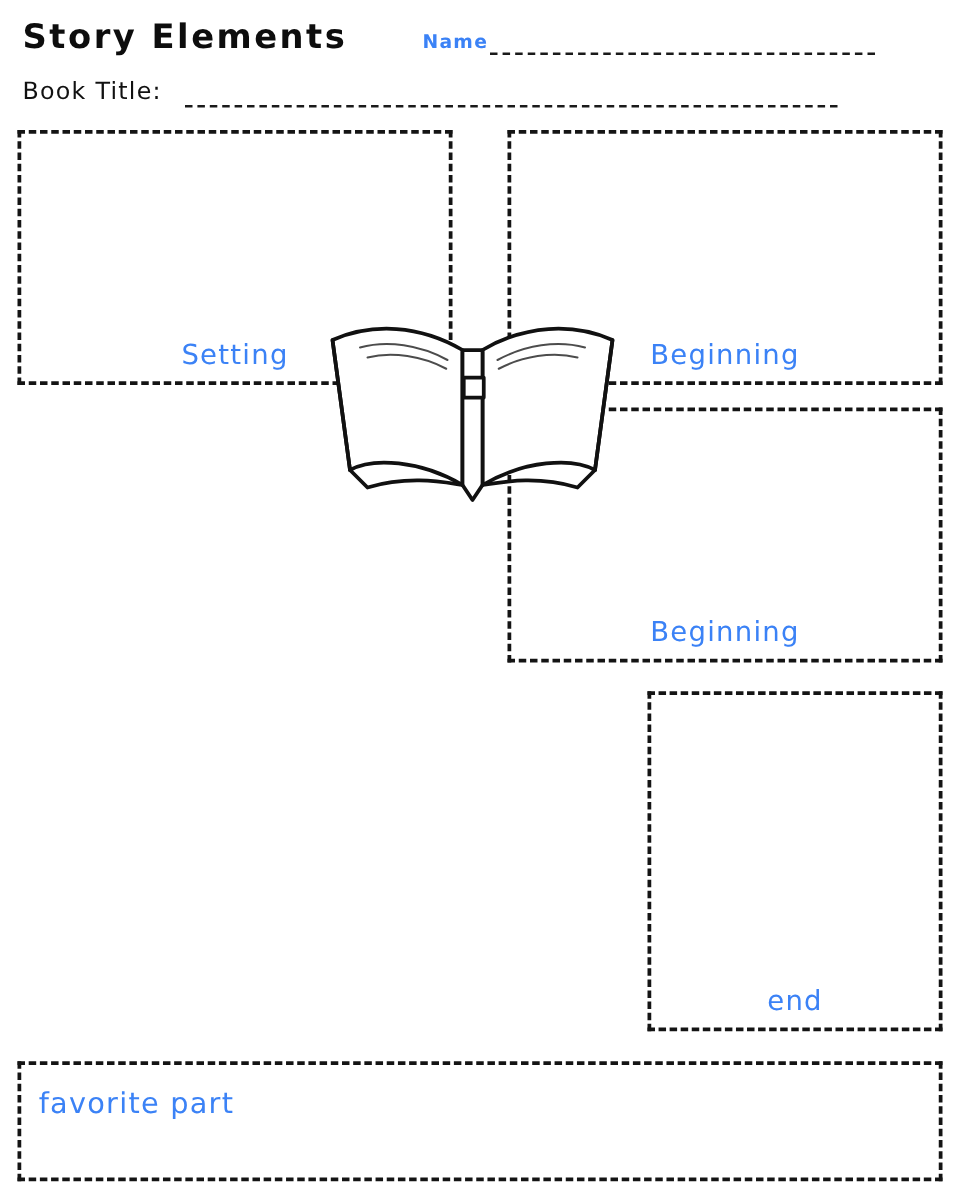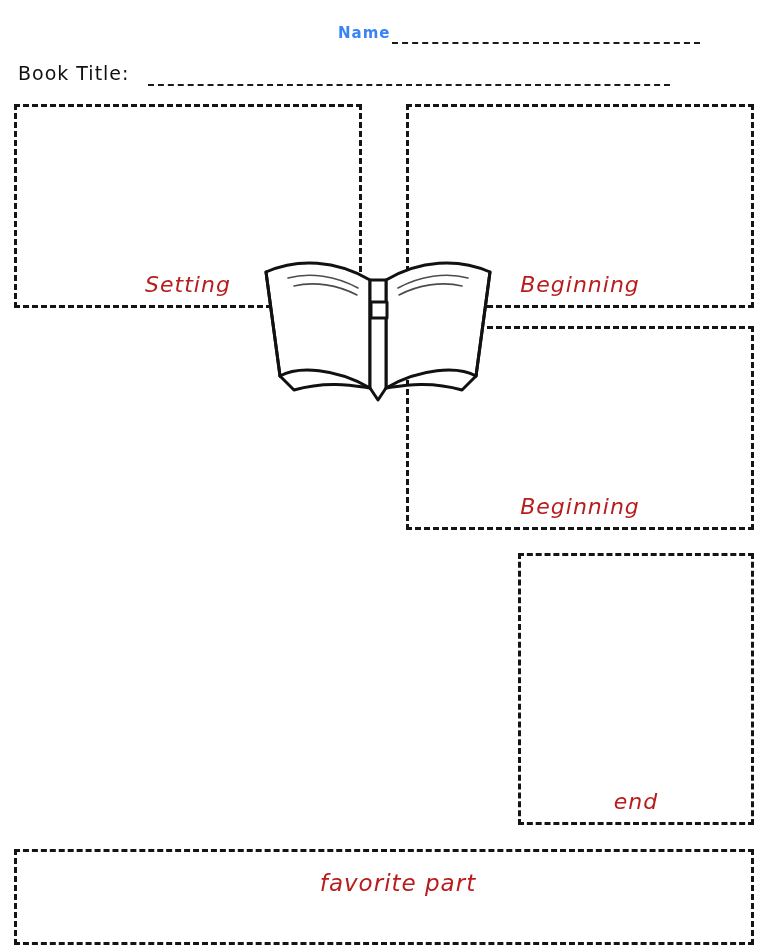--- a/index.html
+++ b/index.html
@@ -76,60 +76,60 @@
     box-sizing: border-box;
     background: transparent;
   }
   .box-label {
     position: absolute;
     bottom: 8px;
     width: 100%;
     text-align: center;
     font-size: 22px;
     letter-spacing: 1px;
-    color: #b91c1c;
-    font-style: italic;
+    color: #3b82f6;
   }
 
   
   #box-setting    { left: 14px;  top: 104px; width: 348px; height: 204px; }
   #box-characters { left: 406px; top: 104px; width: 348px; height: 204px; }
   #box-problem    { left: 14px;  top: 326px; width: 348px; height: 204px; }
   #box-solution   { left: 406px; top: 326px; width: 348px; height: 204px; }
 
   
   #box-beginning  { left: 14px;  top: 553px; width: 232px; height: 272px; }
   #box-middle     { left: 266px; top: 553px; width: 232px; height: 272px; }
   #box-end        { left: 518px; top: 553px; width: 236px; height: 272px; }
 
   
   #box-favorite   { left: 14px;  top: 849px; width: 740px; height: 96px; }
   #box-favorite .box-label {
     top: 18px;
     bottom: auto;
-    text-align: center;
+    text-align: left;
     padding-left: 14px;
     font-size: 23px;
   }
 
   
   .book-art {
     position: absolute;
     left: 258px;
     top: 240px;
     width: 240px;
     height: 180px;
   }
 </style>
 </head>
 <body>
 
 <div class="page">
 
   <div class="header">
+    <div class="title">Story Elements</div>
 
     <div class="name-label">Name</div>
     <div class="name-line"></div>
 
     <div class="booktitle-label">Book Title:</div>
     <div class="booktitle-line"></div>
   </div>
 
   <div class="box" id="box-setting">
     <div class="box-label">Setting</div>

